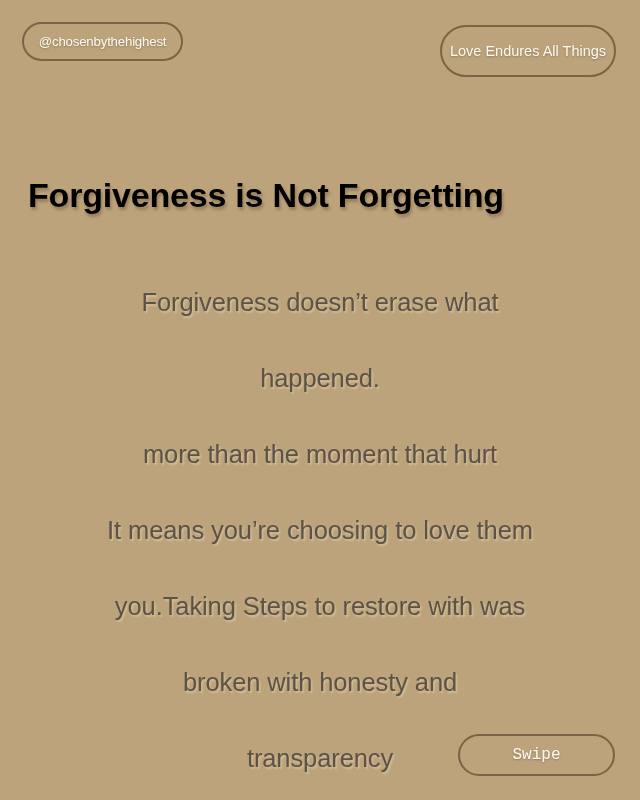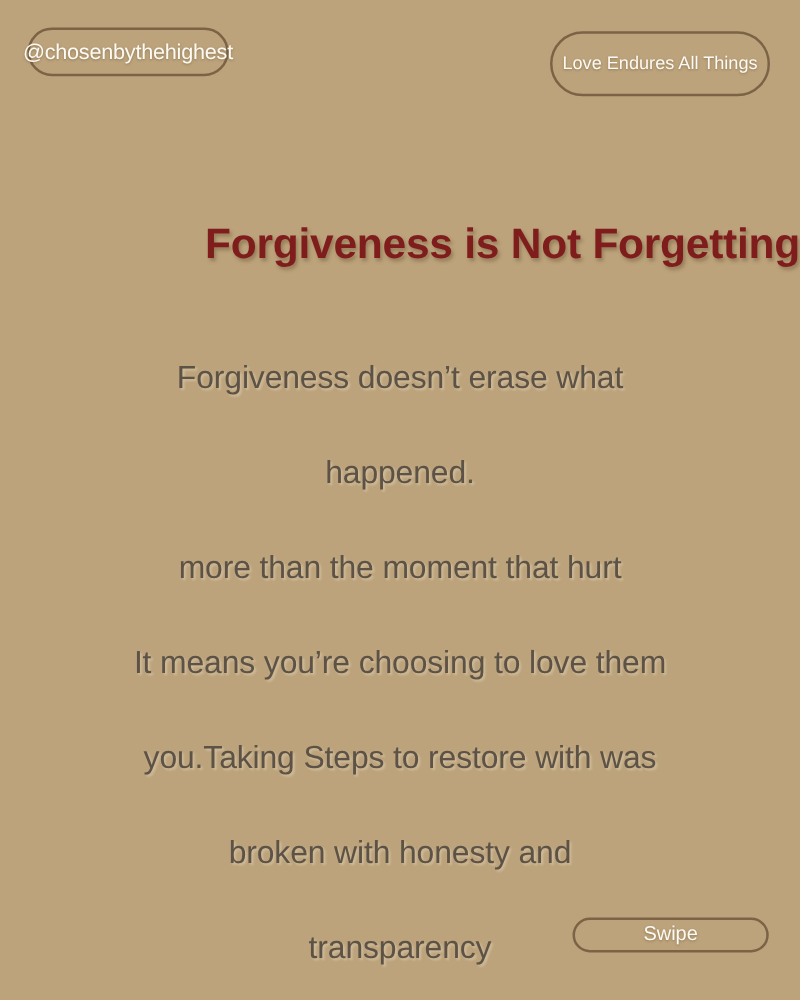--- a/index.html
+++ b/index.html
@@ -35,66 +35,67 @@
     color: #fdfaf4;
     white-space: nowrap;
     text-shadow: 0 1px 2px rgba(90, 70, 45, 0.45);
   }
 
   .pill-handle {
     left: 22px;
     top: 22px;
     width: 161px;
     height: 39px;
-    font-size: 17px;
+    font-size: 13px;
     letter-spacing: -0.2px;
     overflow: visible;
   }
   .pill-handle .pill-text {
     transform: scaleX(1.02);
   }
 
   .pill-topic {
     left: 440px;
     top: 25px;
     width: 176px;
     height: 52px;
     font-size: 14.5px;
   }
 
   .pill-swipe {
     left: 458px;
     top: 734px;
     width: 157px;
-    height: 28px;
+    height: 42px;
     font-size: 16px;
+    font-family: Liberation Mono, monospace;
   }
 
   
   .slide-number {
     position: absolute;
     left: 25px;
     top: 99px;
     font-size: 47px;
     font-weight: bold;
     color: #fffdf7;
     letter-spacing: 0.5px;
     line-height: 1;
     text-shadow: 1px 2px 3px rgba(110, 85, 55, 0.40);
   }
 
   .headline {
     position: absolute;
     left: 0;
     right: 0;
     top: 175px;
-    text-align: right;
+    text-align: left;
     font-size: 34px;
     font-weight: bold;
-    color: #7f1d1d;
+    color: #000000;
     letter-spacing: -0.2px;
     line-height: 1.2;
     padding-left: 28px;
     box-sizing: border-box;
     text-shadow: 1.5px 2.5px 3px rgba(105, 80, 52, 0.45);
   }
 
   
   .body-block {
     position: absolute;

